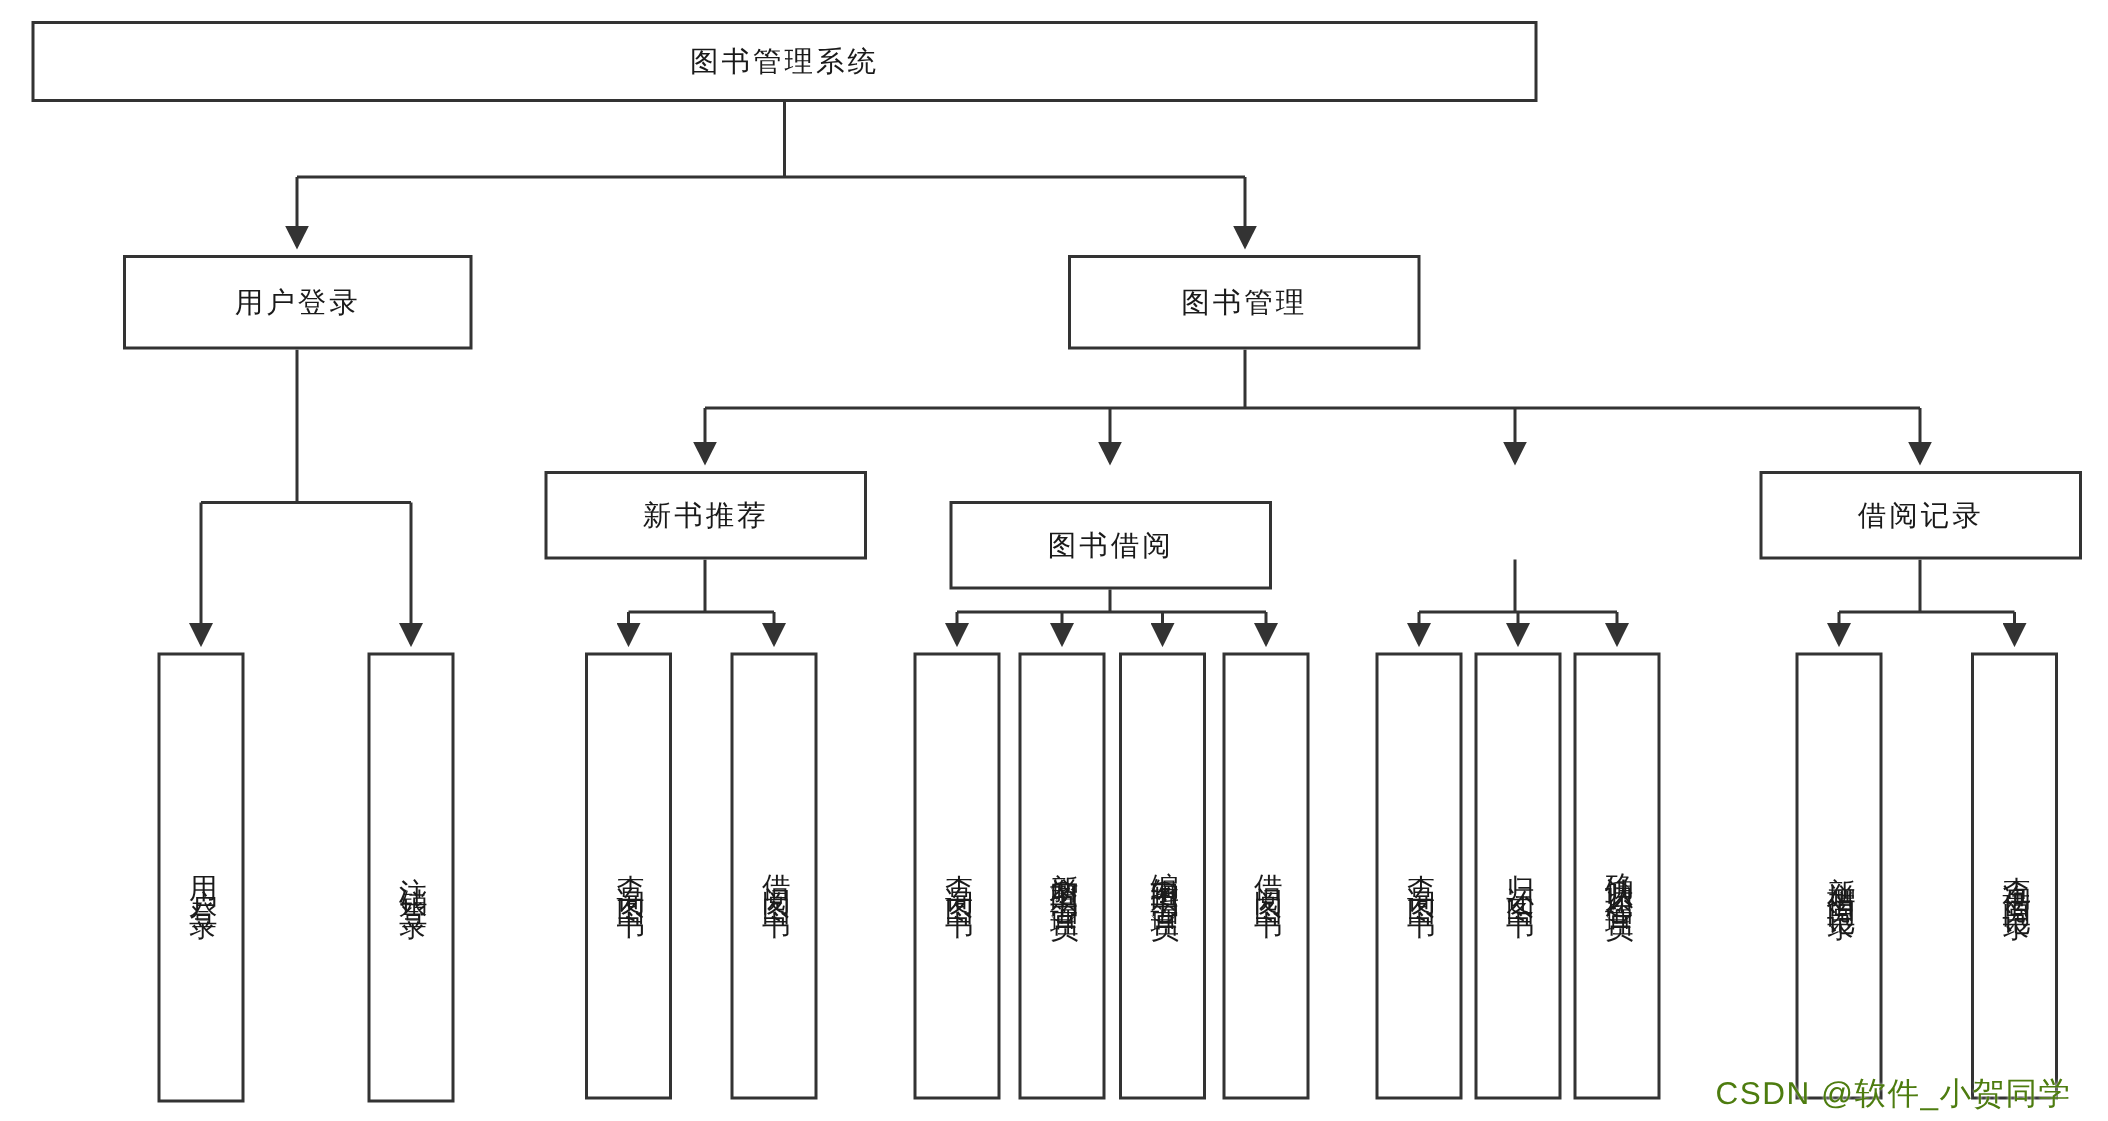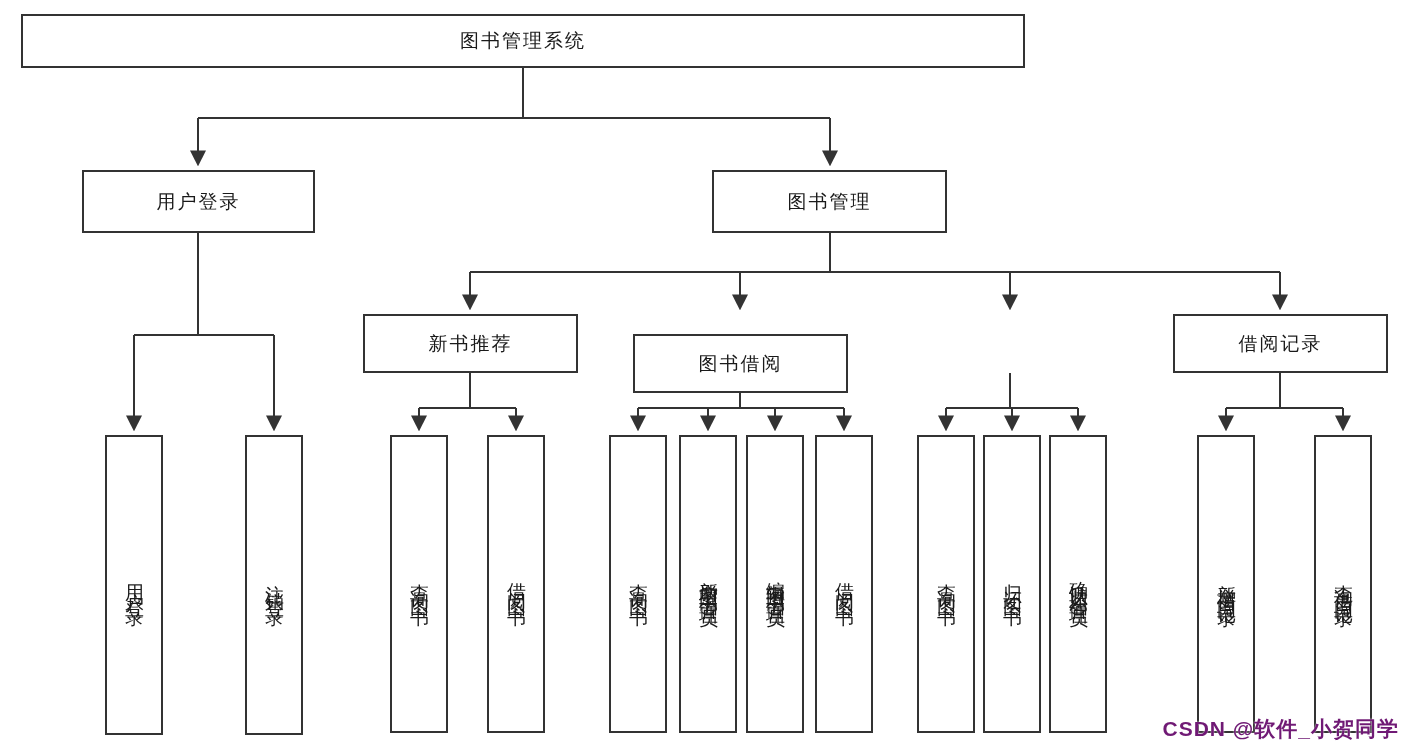--- a/index.html
+++ b/index.html
@@ -43,28 +43,27 @@
     width: 58px;
     height: 298px;
     writing-mode: vertical-rl;
     text-orientation: mixed;
     letter-spacing: 8px;
     line-height: 1.1;
     font-size: 19px;
   }
   .watermark {
     position: absolute;
-    right: 6px;
+    right: 24px;
     bottom: 4px;
-    color: #701a75;
+    color: #4d7c0f;
     font-size: 21px;
     letter-spacing: 1px;
     text-shadow: 0 0 2px #ffffff;
     pointer-events: none;
-    font-weight: bold;
   }
 </style>
 </head>
 <body>
 
 <div class="canvas">
 
   <svg class="wires" viewBox="0 0 1405 747" xmlns="http://www.w3.org/2000/svg">
     <defs>
       <marker id="arrow" viewBox="0 0 10 10" refX="8.5" refY="5" markerWidth="8" markerHeight="8" orient="auto-start-reverse">

